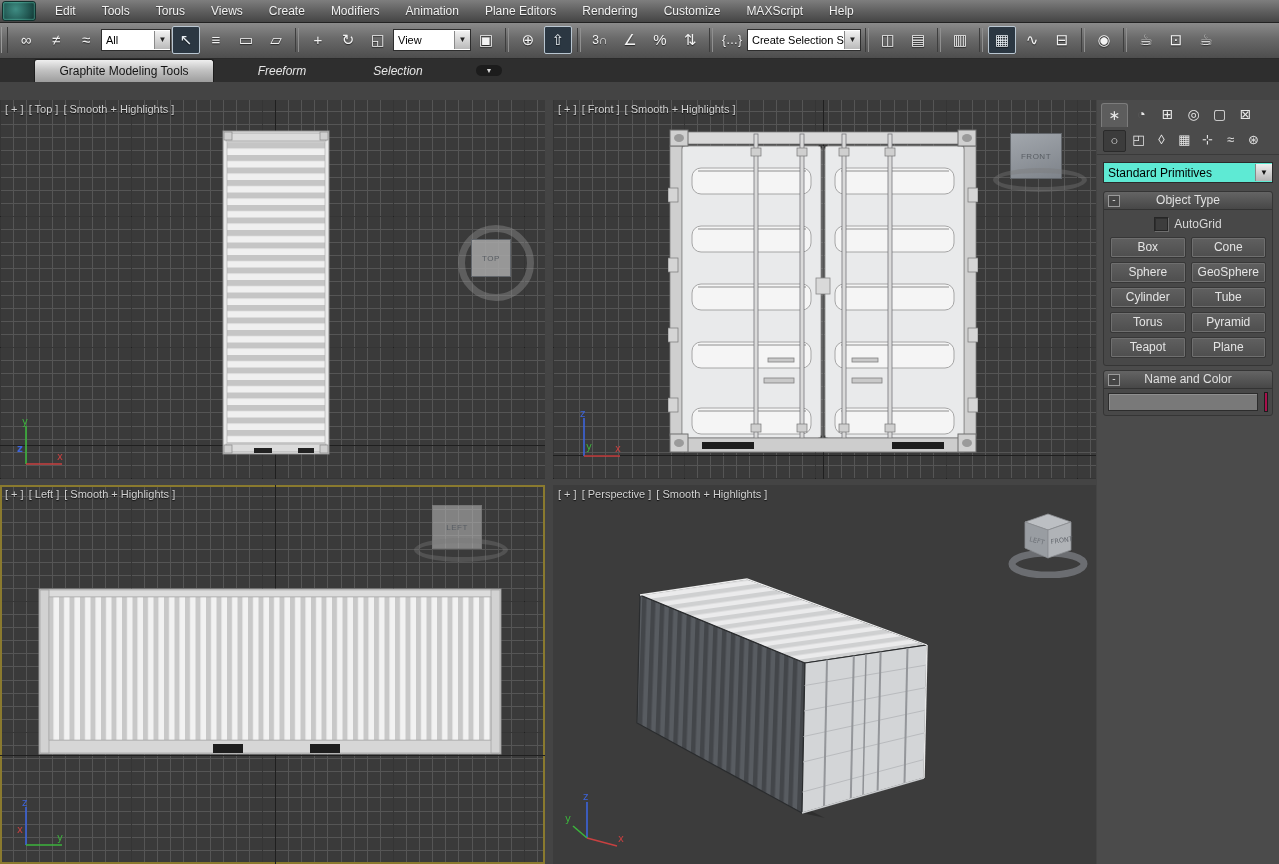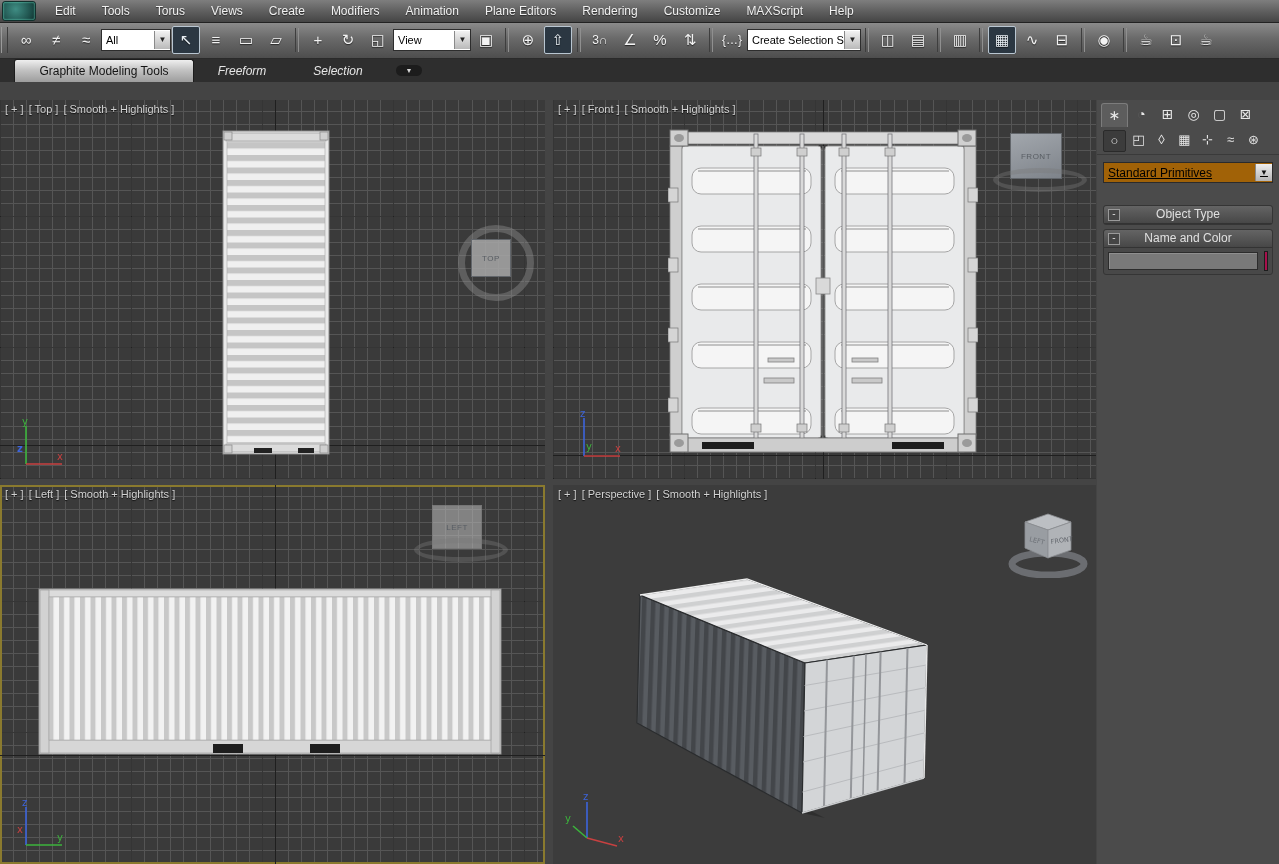--- a/index.html
+++ b/index.html
@@ -28,21 +28,21 @@
   .tbi.small{font-size:12px;}
   .tbi.active{background:#2b3742;border:1px solid #b9c6d1;color:#e8eef3;}
   .tb-sep{width:2px;height:24px;margin:0 4px;border-left:1px solid #3e3e3e;border-right:1px solid #8f8f8f;}
   .combo{height:20px;background:#fff;border:1px solid #2d2d2d;display:flex;align-items:center;margin:0 0;}
   .combo .combo-text{flex:1;font-size:11px;color:#000;padding:0 4px;white-space:nowrap;overflow:hidden;}
   .combo .combo-arrow{width:15px;height:18px;background:linear-gradient(#f2f2f2,#b9b9b9);
     border-left:1px solid #8a8a8a;font-size:8px;color:#222;text-align:center;line-height:18px;}
 
   
   #ribbon-tabs{position:absolute;left:0;top:58px;width:1279px;height:24px;background:#2e2e2e;
-    display:flex;align-items:flex-end;z-index:38;}
+    display:flex;align-items:flex-end;z-index:38;gap:20px;}
   .rtab{height:22px;line-height:22px;text-align:center;font-size:12px;color:#e6e6e6;cursor:default;}
   .rtab.active{width:178px;color:#141414;background:linear-gradient(#efefef,#c3c3c3 45%,#9d9d9d);
     border-radius:3px 3px 0 0;border:1px solid #1d1d1d;border-bottom:none;}
   .rtab.plain{width:96px;font-style:italic;}
   #ribbon-overflow{width:26px;height:11px;border-radius:6px;background:#1c1c1c;margin:0 0 6px 10px;
     color:#d8d8d8;font-size:7px;line-height:11px;text-align:center;}
   #ribbon-row2{position:absolute;left:0;top:82px;width:1279px;height:18px;
     background:linear-gradient(#a2a2a2,#6e6e6e);border-bottom:1px solid #262626;z-index:38;}
   #panel-tab{position:absolute;left:8px;top:0;height:17px;line-height:17px;padding:0 10px;
     font-size:12px;color:#1b1b1b;background:linear-gradient(#e9e9e9,#c2c2c2);
@@ -69,22 +69,22 @@
   .vc-ellipse{position:absolute;border-radius:50%;border:5px solid rgba(120,120,120,.38);}
 
   
   #cmdpanel{position:absolute;left:1097px;top:100px;width:182px;height:764px;background:#4b4b4b;z-index:30;}
   #cp-tabs{display:flex;padding:3px 2px 0 4px;gap:1px;}
   .cp-tab{width:25px;height:23px;line-height:23px;text-align:center;font-size:14px;color:#e8e8e8;}
   .cp-tab.active{background:#5d5d5d;border:1px solid #7c7c7c;border-bottom:none;border-radius:3px 3px 0 0;}
   #cp-cats{display:flex;padding:3px 2px 2px 6px;gap:2px;border-bottom:1px solid #3a3a3a;}
   .cp-cat{width:21px;height:20px;line-height:20px;text-align:center;font-size:13px;color:#e6e6e6;}
   .cp-cat.active{background:#3c3c3c;border:1px solid #2a2a2a;border-radius:2px;}
-  #cp-combo{margin:7px 6px 22px 6px;height:19px;background:#a16207;border:1px solid #2b2b2b;
-    display:flex;align-items:center;text-decoration:underline;}
+  #cp-combo{margin:7px 6px 8px 6px;height:19px;background:#5eead4;border:1px solid #2b2b2b;
+    display:flex;align-items:center;}
   #cp-combo .combo-text{flex:1;font-size:12px;color:#000;padding:0 4px;}
   #cp-combo .combo-arrow{width:16px;height:17px;background:linear-gradient(#efefef,#b5b5b5);
     border-left:1px solid #888;text-align:center;font-size:8px;line-height:17px;color:#111;}
   .rollout{margin:4px 6px 0 6px;border:1px solid #353535;border-radius:3px;background:#484848;}
   .ro-head{position:relative;height:17px;line-height:17px;text-align:center;font-size:12px;color:#e0e0e0;
     background:linear-gradient(#646464,#474747);border-bottom:1px solid #333;border-radius:3px 3px 0 0;}
   .ro-minus{position:absolute;left:4px;top:3px;width:10px;height:10px;border:1px solid #9a9a9a;
     background:#454545;color:#ddd;font-size:10px;line-height:8px;text-align:center;}
   .ro-body{padding:5px 4px 7px 4px;}
   .autogrid-row{display:flex;align-items:center;justify-content:center;gap:6px;margin:2px 0 6px 0;}
@@ -456,20 +456,38 @@
     <div id="cp-combo">
       <span class="combo-text">Standard Primitives</span>
       <span class="combo-arrow">▼</span>
     </div>
 
     <div class="rollout">
       <div class="ro-head">
         <span class="ro-minus">-</span>
         <span>Object Type</span>
       </div>
+      <div class="ro-body">
+        <div class="autogrid-row">
+          <span class="checkbox"></span>
+          <span class="autogrid-label">AutoGrid</span>
+        </div>
+        <div class="btn-grid">
+          <div class="cp-btn">Box</div>
+          <div class="cp-btn">Cone</div>
+          <div class="cp-btn">Sphere</div>
+          <div class="cp-btn">GeoSphere</div>
+          <div class="cp-btn">Cylinder</div>
+          <div class="cp-btn">Tube</div>
+          <div class="cp-btn">Torus</div>
+          <div class="cp-btn">Pyramid</div>
+          <div class="cp-btn">Teapot</div>
+          <div class="cp-btn">Plane</div>
+        </div>
+      </div>
     </div>
 
     <div class="rollout">
       <div class="ro-head">
         <span class="ro-minus">-</span>
         <span>Name and Color</span>
       </div>
       <div id="nc-row">
         <input id="nc-input" value="" style="">
         <div id="nc-swatch" style="background: rgb(168, 16, 76);"></div>

